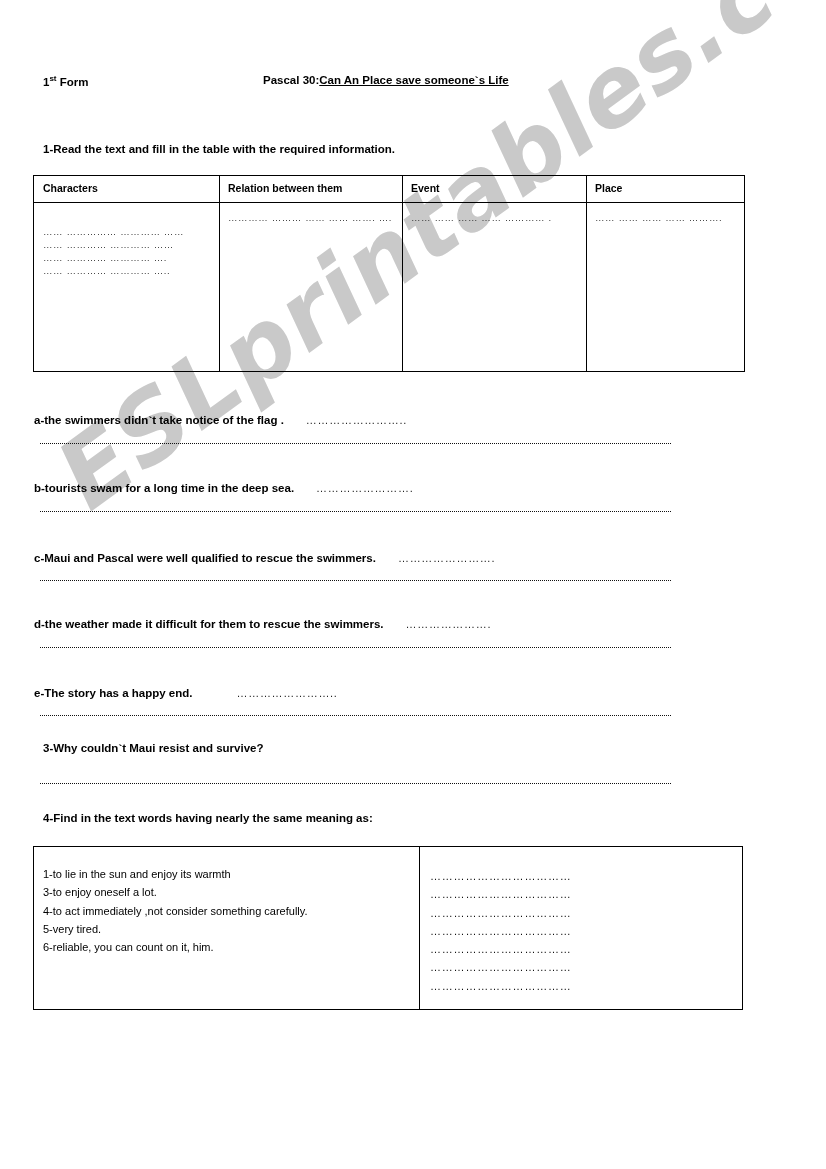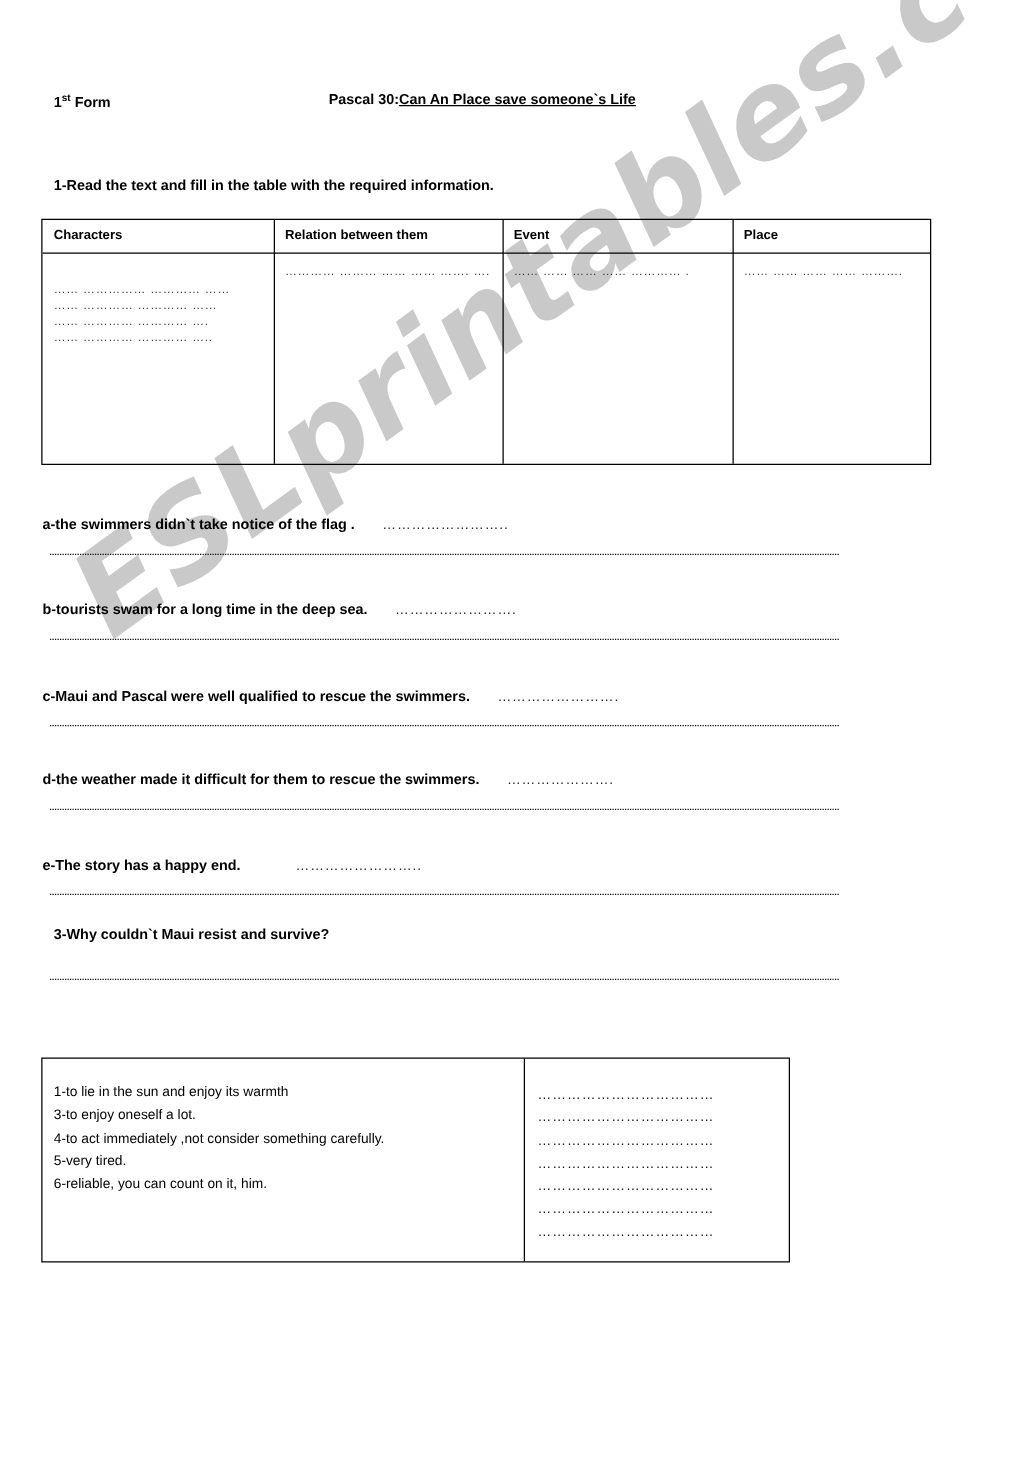--- a/index.html
+++ b/index.html
@@ -156,21 +156,21 @@
     white-space: nowrap;
     margin-top: 12px;
   }
   .stmt .blank { margin-left: 22px; }
 
   
   .tbl-bot {
     position: absolute;
     left: 33px;
     top: 846px;
-    width: 599px;
+    width: 710px;
     height: 164px;
     border: 1px solid #000;
     box-sizing: border-box;
   }
   .tbl-bot .vdiv {
     position: absolute;
     left: 385px;
     top: 0; bottom: 0;
     width: 0;
     border-left: 1px solid #000;
@@ -260,20 +260,21 @@
     <div class="rule" style="top:647px"></div>
 
     <div class="stmt" style="top:675px">
       <span>e-The story has a happy end.</span><span class="blank" style="margin-left:44px">……………………..</span>
     </div>
     <div class="rule" style="top:715px"></div>
 
     <div class="instr" style="top:742px">3-Why couldn`t Maui resist  and survive?</div>
     <div class="rule" style="top:783px"></div>
 
+    <div class="instr" style="top:812px">4-Find in the text words having nearly the same meaning as:</div>
 
     <div class="tbl-bot">
       <div class="vdiv"></div>
 
       <div class="voc-list">
         <div class="voc-item first">1-to lie in the sun and enjoy its warmth</div>
         <div class="voc-item">3-to enjoy oneself a lot.</div>
         <div class="voc-item">4-to act immediately ,not consider something carefully.</div>
         <div class="voc-item">5-very tired.</div>
         <div class="voc-item">6-reliable, you can count  on it, him.</div>

